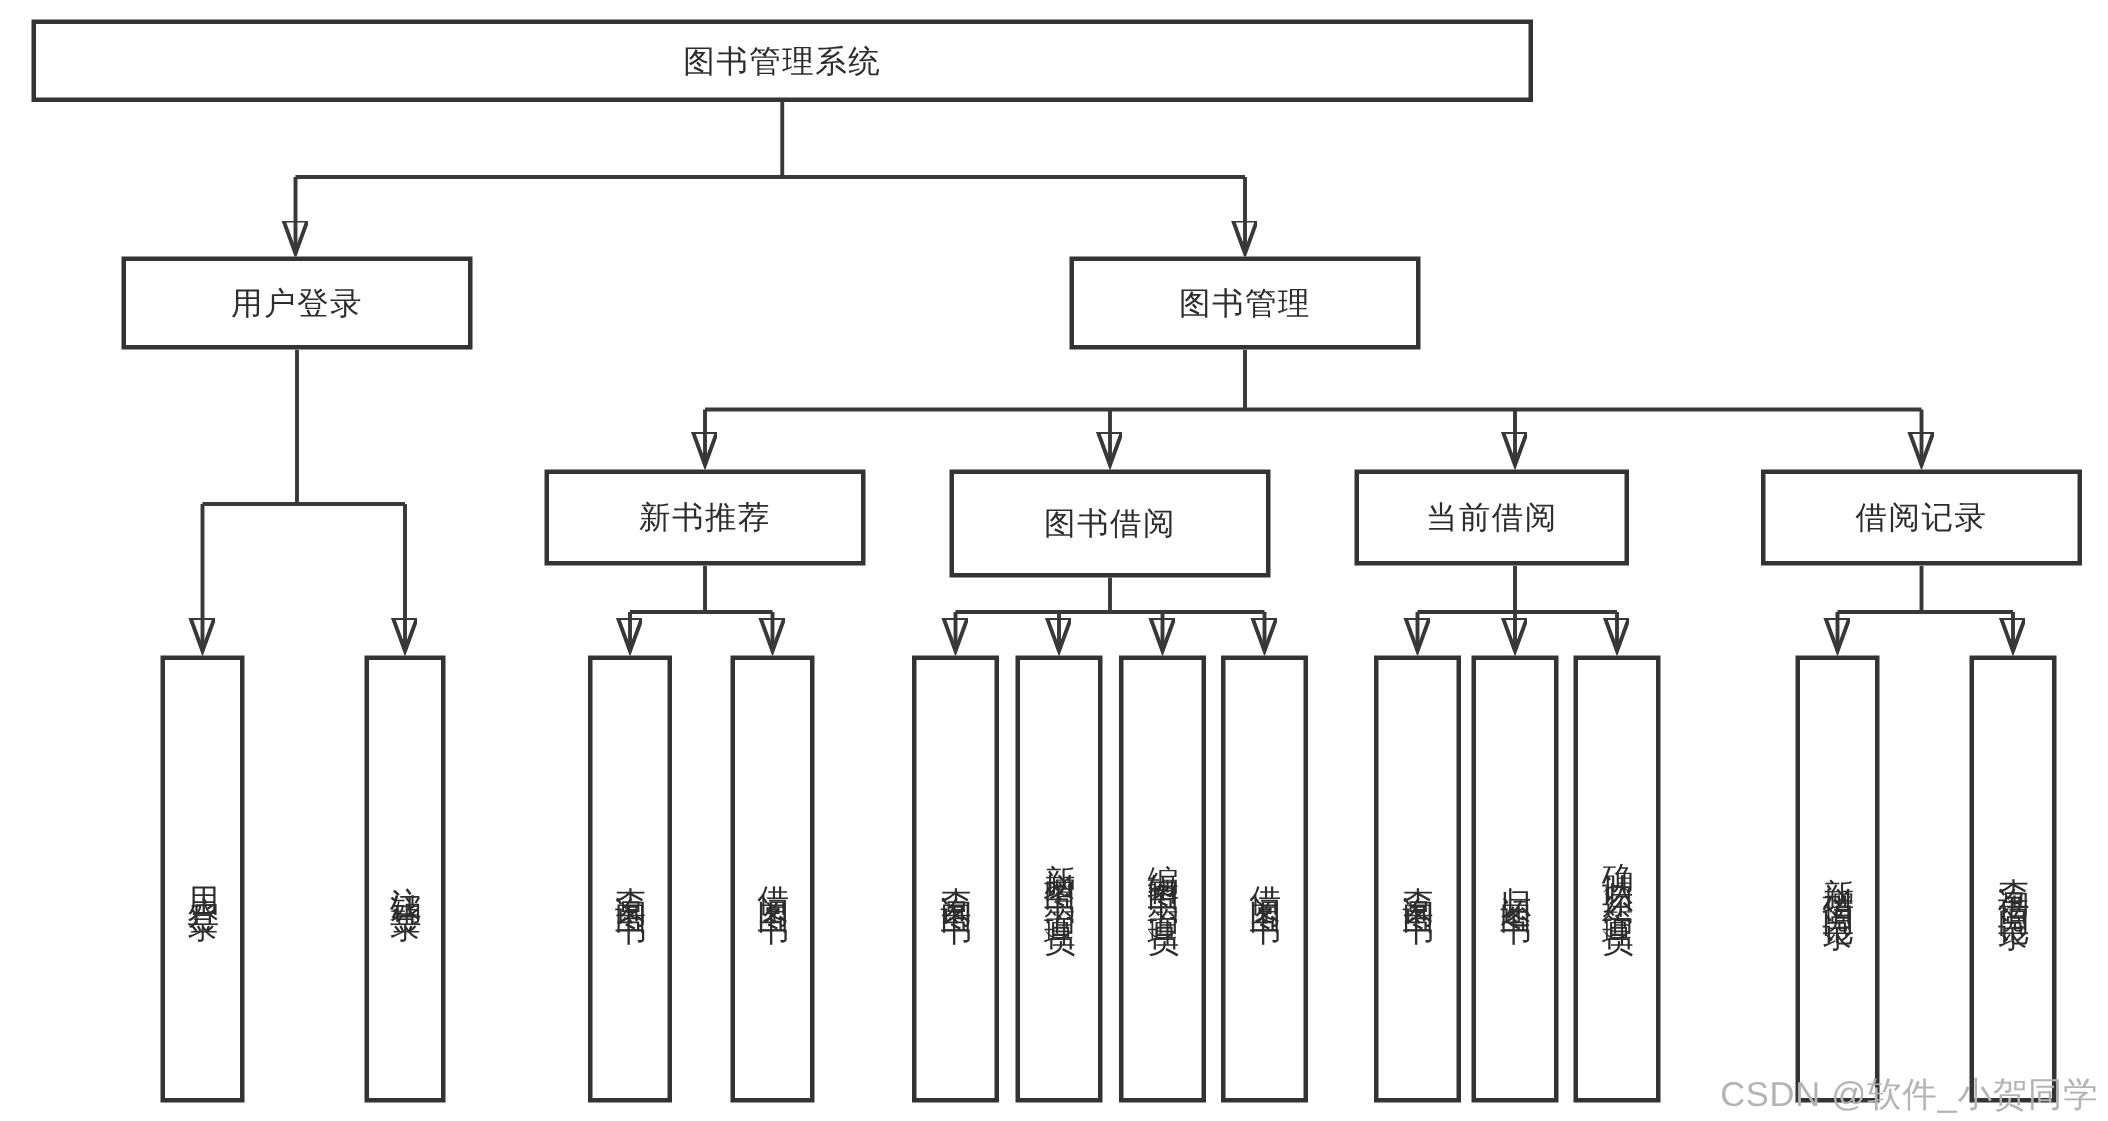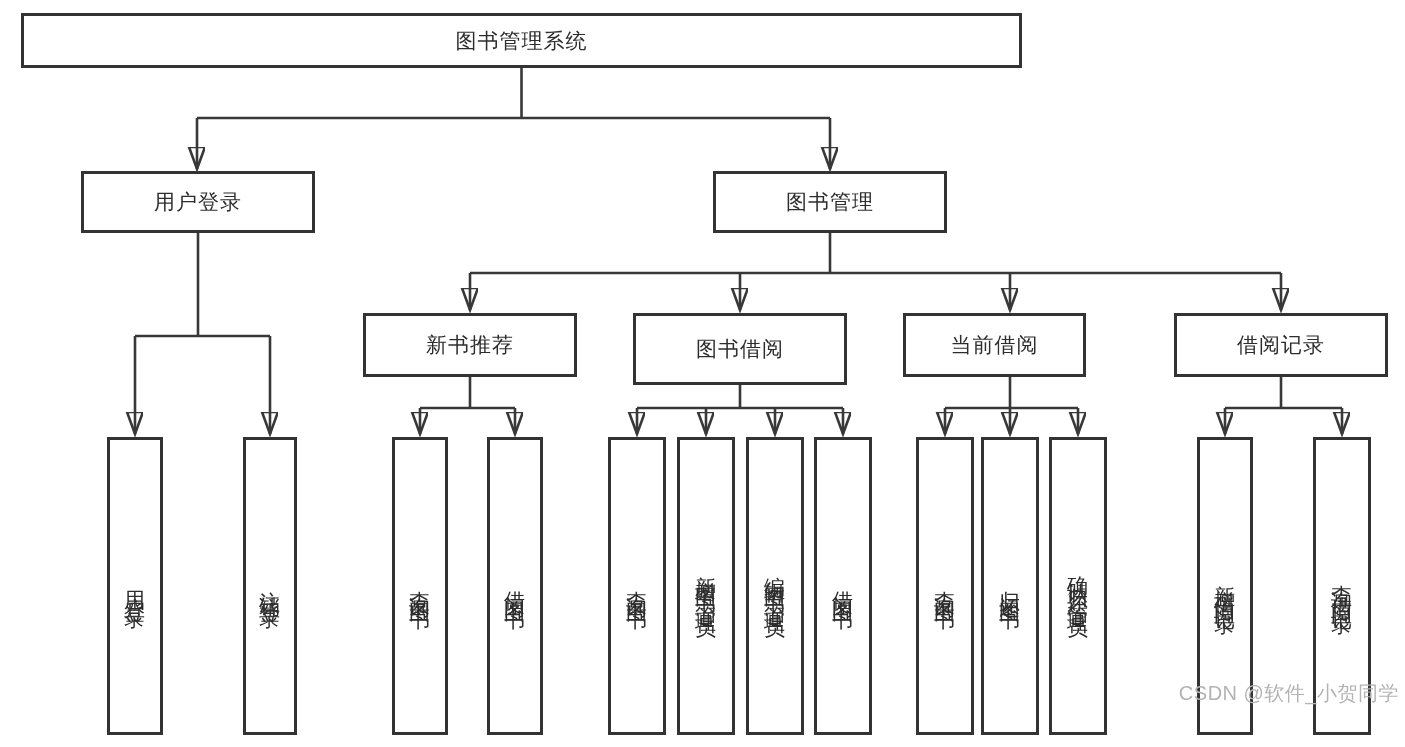--- a/index.html
+++ b/index.html
@@ -43,22 +43,22 @@
   .v-label {
     font-size: 21px;
     writing-mode: vertical-lr;
     text-orientation: mixed;
     letter-spacing: 6px;
     line-height: 1.1;
   }
   .watermark {
     position: absolute;
     right: 6px;
-    top: 680px;
-    font-size: 20px;
+    top: 714px;
+    font-size: 23px;
     color: #b3b3b3;
     letter-spacing: 0.5px;
     white-space: nowrap;
     margin-left: 12px;
   }
 </style>
 </head>
 <body>
 
 <div class="stage">

